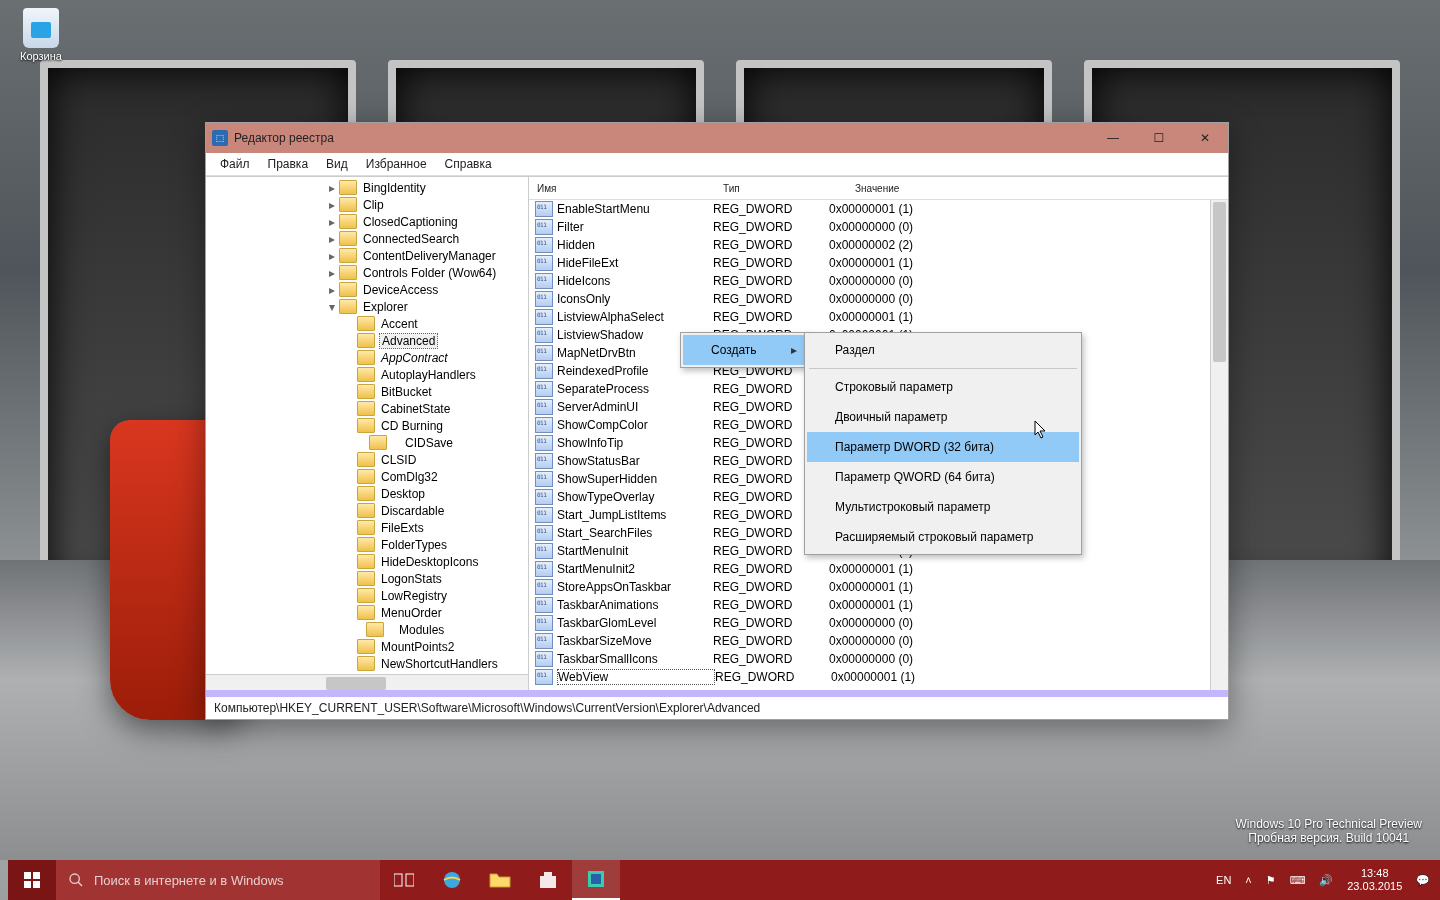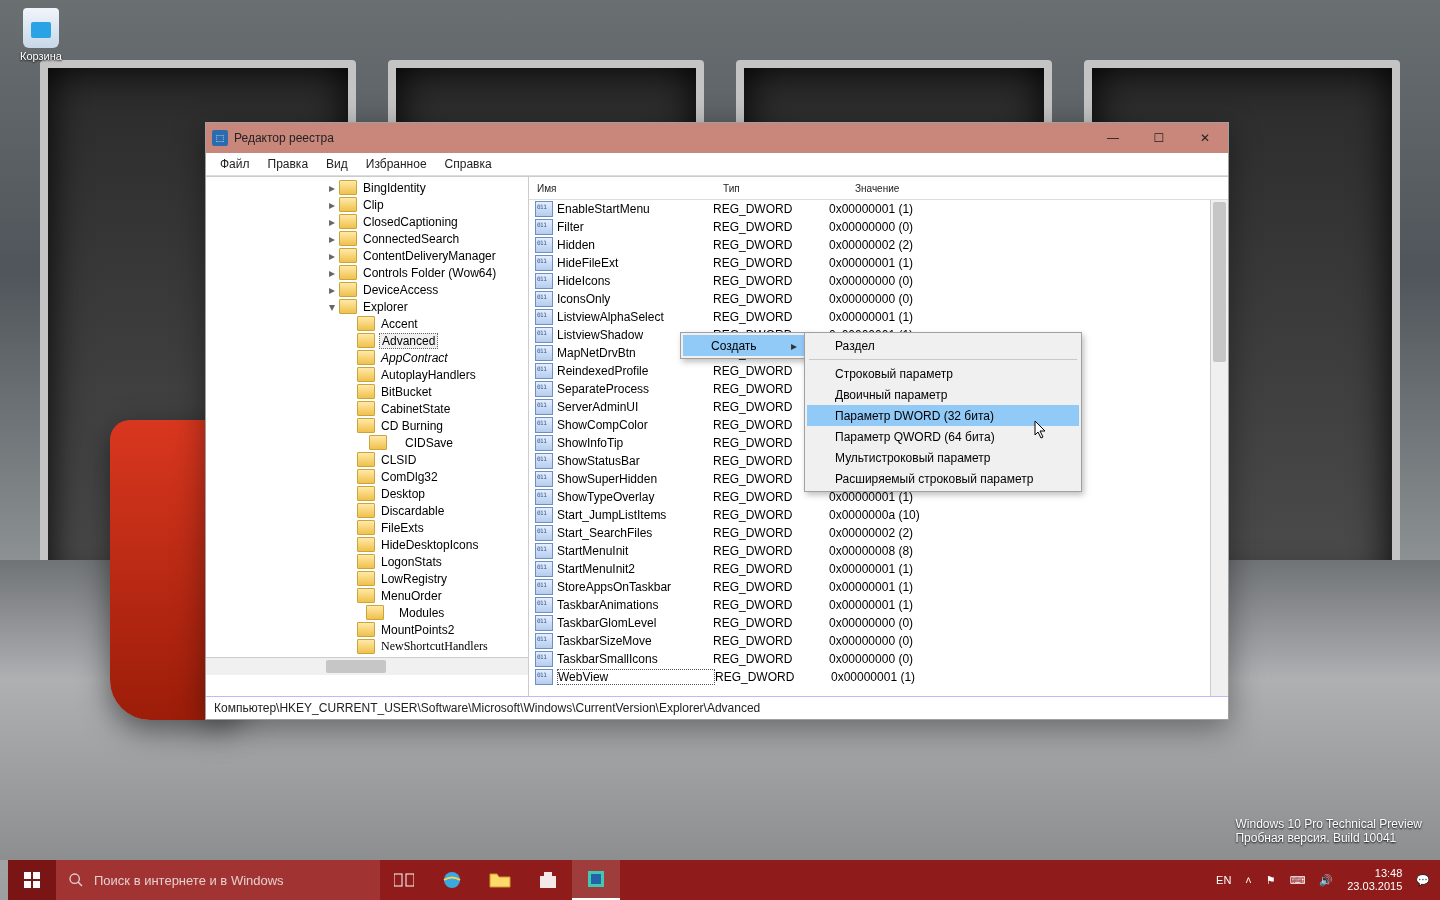--- a/index.html
+++ b/index.html
@@ -4,32 +4,32 @@
 <style>
 html,body{margin:0;padding:0;width:1440px;height:900px;font-family:"Segoe UI",Tahoma,sans-serif;font-size:12px;overflow:hidden;background:#555}
 .desktop{position:relative;width:1440px;height:900px;background:linear-gradient(180deg,#6a6f72 0%,#4f555a 30%,#7e8386 55%,#b0b3b6 80%,#9c9ea0 100%)}
 .garage{position:absolute;inset:0;display:flex;justify-content:space-between;padding:60px 40px 0}
 .bay{width:300px;height:520px;background:linear-gradient(#2b2b2b,#4c4c4c);border:8px solid #c4c4c4;border-radius:4px;box-shadow:inset 0 0 40px #000}
 .floor{position:absolute;bottom:40px;left:0;right:0;height:300px;background:linear-gradient(#707376,#aeb0b2 40%,#8d8e90)}
 .car{position:absolute;left:110px;bottom:180px;width:140px;height:300px;background:linear-gradient(#d9371f,#9c1d09);border-radius:20px 20px 40px 40px;box-shadow:0 10px 30px rgba(0,0,0,.5)}
 .recycle{position:absolute;left:20px;top:8px;text-align:center;color:#fff;font-size:11px;text-shadow:0 1px 2px #000}
 .recycle .bin{width:36px;height:40px;margin:0 auto 2px;background:linear-gradient(#f0f5fa,#c8d8e8);border-radius:4px 4px 6px 6px;position:relative}
 .recycle .bin::before{content:"";position:absolute;left:8px;top:14px;width:20px;height:16px;background:#2aa3e6;border-radius:2px}
-.watermark{position:absolute;right:18px;bottom:55px;text-align:left;color:#fff;font-size:12px;text-shadow:0 1px 2px #000}
+.watermark{position:absolute;right:18px;bottom:55px;text-align:center;color:#fff;font-size:12px;text-shadow:0 1px 2px #000}
 .taskbar{position:absolute;left:8px;right:0;bottom:0;height:40px;background:#8f1b1b;display:flex;align-items:center;color:#fff}
 .tb-start{width:48px;height:40px;display:flex;align-items:center;justify-content:center;background:#7a1515}
 .win-logo{display:grid;grid-template:1fr 1fr/1fr 1fr;gap:2px;width:16px;height:16px}
 .win-logo span{background:#fff}
 .tb-search{flex:0 0 300px;height:40px;display:flex;align-items:center;background:#a13333;color:#e6cfcf;padding:0 12px;gap:10px;font-size:13px}
 .tb-search svg{width:16px;height:16px;stroke:#e6cfcf;fill:none;stroke-width:2}
 .tb-icons{display:flex;align-items:center;height:40px}
 .tb-icon{width:48px;height:40px;display:flex;align-items:center;justify-content:center}
 .tb-icon.active{background:rgba(255,255,255,.15);border-bottom:2px solid #fff;height:38px}
 .tb-tray{margin-left:auto;display:flex;align-items:center;gap:14px;padding:0 10px;font-size:11px}
-.clock{text-align:right;line-height:1.2}
+.clock{text-align:center;line-height:1.2}
 .window{position:absolute;left:205px;top:122px;width:1022px;height:596px;background:#fff;border:1px solid #a0a0a0;box-shadow:0 8px 30px rgba(0,0,0,.4);display:flex;flex-direction:column}
 .titlebar{height:30px;background:#c9877c;display:flex;align-items:center;padding-left:6px;color:#222;font-size:12px}
 .titlebar .app-icon{width:16px;height:16px;margin-right:6px;background:#2b6cb0;border-radius:2px;display:flex;align-items:center;justify-content:center;color:#fff;font-size:9px}
 .win-ctrls{margin-left:auto;display:flex}
 .win-btn{width:46px;height:30px;display:flex;align-items:center;justify-content:center;font-family:Arial;color:#222}
 .menubar{height:22px;display:flex;align-items:center;gap:2px;padding:0 6px;border-bottom:1px solid #ddd;font-size:12px;color:#222}
 .menubar span{padding:2px 8px}
 .body{flex:1;display:flex;border-top:1px solid #ccc;overflow:hidden}
 .tree{width:322px;border-right:1px solid #ccc;overflow:auto;position:relative;font-size:12px;color:#000}
 .tree-inner{padding:2px 0 2px 4px}
@@ -43,29 +43,29 @@
 .cols div{padding:0 8px}
 .c1{width:170px}.c2{width:116px}.c3{flex:1}
 .list{flex:1;overflow:auto;position:relative}
 .row{display:flex;align-items:center;height:18px;font-size:12px;color:#000}
 .row .ic{width:16px;height:14px;margin:0 4px 0 6px;background:linear-gradient(#e4eefb,#b6cdee);border:1px solid #6f8ec4;flex:none;position:relative}
 .row .ic::after{content:"011";position:absolute;left:1px;top:1px;font-size:6px;color:#365a9c;font-family:monospace;letter-spacing:-.5px}
 .row .n{width:150px;padding-right:6px;white-space:nowrap}
 .row .t{width:116px}
 .row .v{flex:1}
 .row.sel .n{border:1px dotted #555}
-.status{height:22px;border-top:1px solid #c4b5fd;display:flex;align-items:center;padding:0 8px;font-size:12px;color:#222}
+.status{height:22px;border-top:7px solid #c4b5fd;display:flex;align-items:center;padding:0 8px;font-size:12px;color:#222}
 .hscroll{height:17px;background:#f0f0f0;border-top:1px solid #ccc;position:relative}
 .hscroll .thumb{position:absolute;left:120px;top:2px;height:13px;width:60px;background:#c6c6c6;border-radius:2px}
 .vscroll{position:absolute;right:0;top:0;bottom:0;width:17px;background:#f0f0f0;border-left:1px solid #ccc}
 .vscroll .thumb{position:absolute;right:2px;top:2px;width:13px;height:160px;background:#c6c6c6;border-radius:2px}
 .ctx{position:absolute;background:#f0f0f0;border:1px solid #a0a0a0;box-shadow:2px 3px 6px rgba(0,0,0,.25);font-size:12px;color:#000;padding:2px}
 .ctx1{left:680px;top:332px;width:122px}
 .ctx2{left:804px;top:332px;width:272px}
-.ctx .item{height:21px;display:flex;align-items:center;padding:0 22px 0 28px;position:relative}
+.ctx .item{height:30px;display:flex;align-items:center;padding:0 22px 0 28px;position:relative}
 .ctx .item.hl{background:#91c9f7}
 .ctx .item.arrow::after{content:"▸";position:absolute;right:8px;color:#333}
 .ctx .sep{height:1px;background:#c8c8c8;margin:3px 2px}
 .cursor{position:absolute;left:1034px;top:420px;width:14px;height:20px;pointer-events:none}
 .cursor svg{width:14px;height:20px}
 </style>
 </head>
 <body>
 
 <div class="desktop">
@@ -209,20 +209,25 @@
               <span class="lbl">Discardable</span>
             </div>
             <div class="node" style="padding-left: 134px;">
               <span class="exp"></span>
               <span class="fold"></span>
               <span class="lbl">FileExts</span>
             </div>
             <div class="node" style="padding-left: 134px;">
               <span class="exp"></span>
               <span class="fold"></span>
+              <span class="lbl">FolderTypes</span>
+            </div>
+            <div class="node" style="padding-left: 134px;">
+              <span class="exp"></span>
+              <span class="fold"></span>
               <span class="lbl">HideDesktopIcons</span>
             </div>
             <div class="node" style="padding-left: 134px;">
               <span class="exp"></span>
               <span class="fold"></span>
               <span class="lbl">LogonStats</span>
             </div>
             <div class="node" style="padding-left: 134px;">
               <span class="exp"></span>
               <span class="fold"></span>
@@ -236,21 +241,21 @@
             <div class="node" style="padding-left: 134px; gap: 9px;">
               <span class="exp"></span>
               <span class="fold"></span>
               <span class="lbl">Modules</span>
             </div>
             <div class="node" style="padding-left: 134px;">
               <span class="exp"></span>
               <span class="fold"></span>
               <span class="lbl">MountPoints2</span>
             </div>
-            <div class="node" style="padding-left: 134px; font-family: Liberation Serif, serif;">
+            <div class="node" style="padding-left: 134px;">
               <span class="exp"></span>
               <span class="fold"></span>
               <span class="lbl">NewShortcutHandlers</span>
             </div>
           </div>
     <div class="hscroll">
             <div class="thumb"></div>
           </div>
    </div>
    <div class="right">

